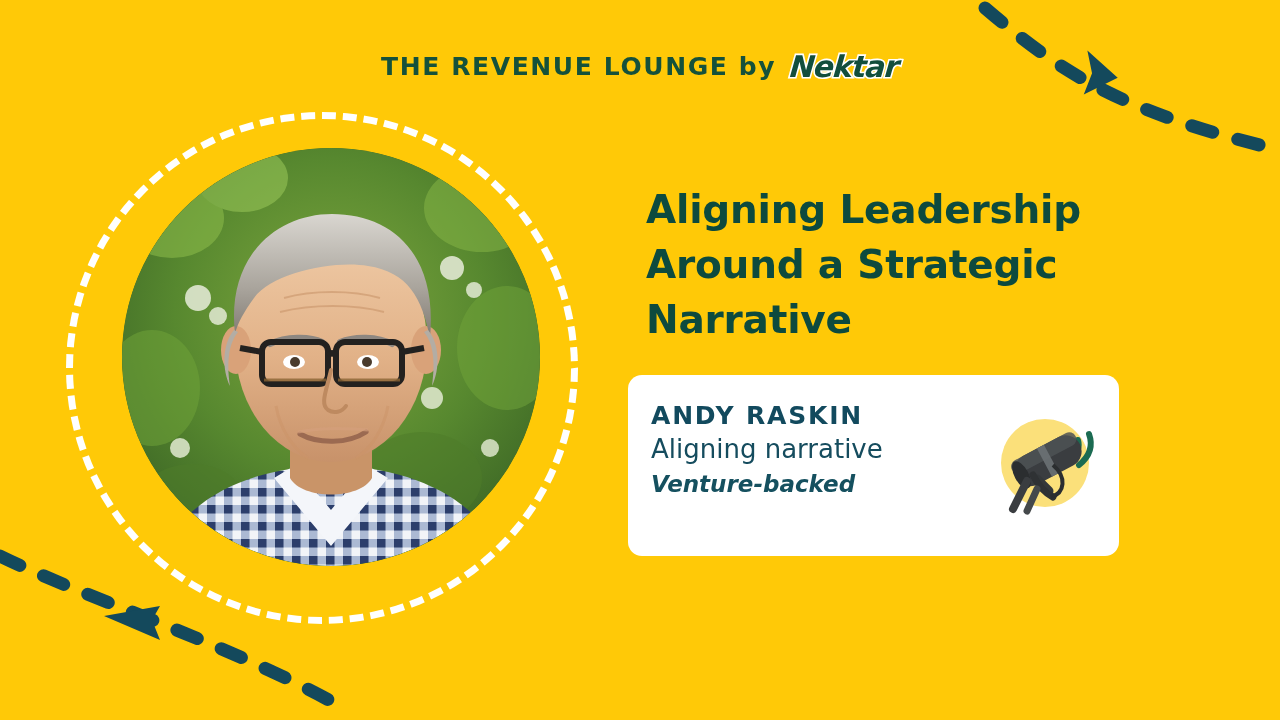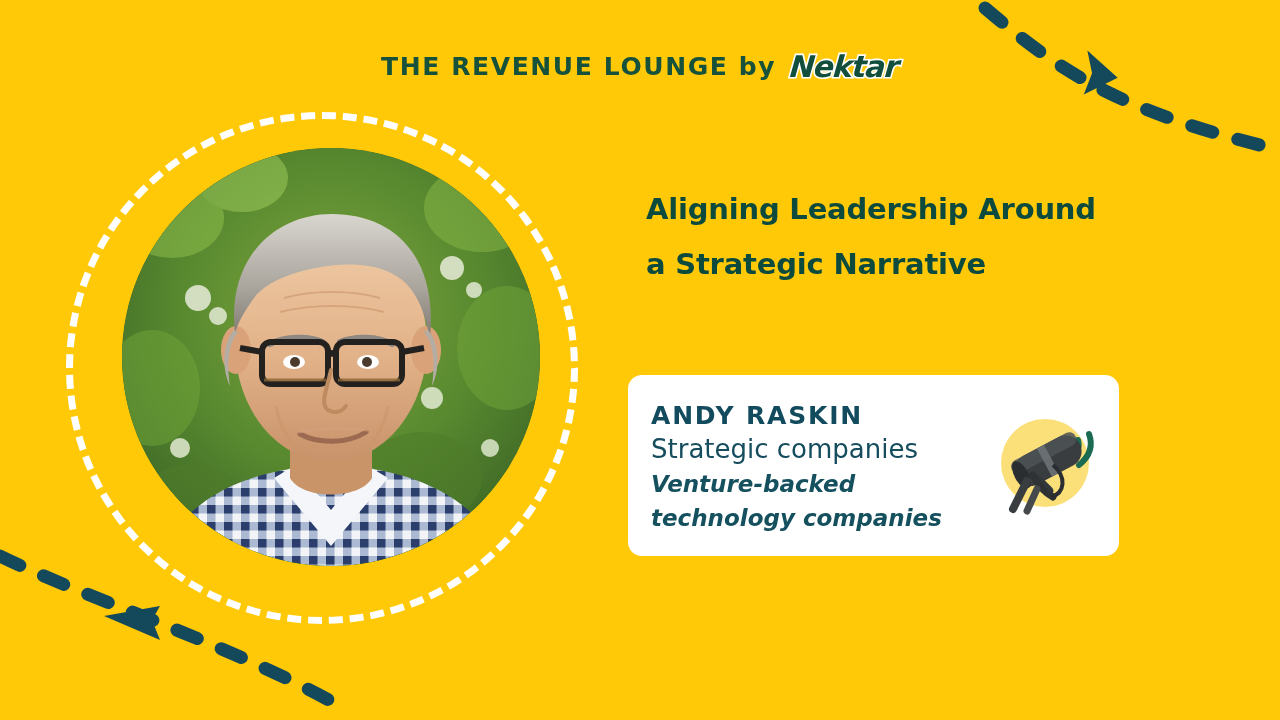--- a/index.html
+++ b/index.html
@@ -84,21 +84,21 @@
     background: #3f6b2a;
   }
   .photo-svg { display: block; width: 418px; height: 418px; }
 
   
   .title {
     position: absolute;
     left: 646px;
     top: 182px;
     width: 470px;
-    font-size: 29px;
+    font-size: 39px;
     font-weight: bold;
     line-height: 55px;
     color: #0D4A3E;
     letter-spacing: -0.2px;
   }
 
   
   .speaker-card {
     position: absolute;
     left: 628px;
@@ -275,23 +275,22 @@
         <path d="M 266 258 C 262 280, 250 300, 234 310" stroke="#CC9468" stroke-width="3" fill="none" opacity="0.5"></path>
       </g>
     </svg>
   </div>
 
   <div class="title">Aligning Leadership Around a Strategic Narrative</div>
 
   <div class="speaker-card">
     <div class="card-text">
       <div class="speaker-name">ANDY RASKIN</div>
-      <div class="speaker-role">Strategic companies</div>
+      <div class="speaker-role">Aligning narrative</div>
       <div class="speaker-company">Venture-backed</div>
-      <div class="speaker-company">technology companies</div>
     </div>
 
     <div class="mic-badge">
       <svg class="mic-svg" viewBox="0 0 112 112">
         <circle cx="52" cy="58" r="44" fill="#FBE07A"></circle>
 
         <g fill="none" stroke="#1B6B52" stroke-width="6" stroke-linecap="round">
           <path d="M 78 54 C 85 48, 87 42, 85 35"></path>
           <path d="M 86 60 C 97 51, 100 40, 96 29"></path>
         </g>

